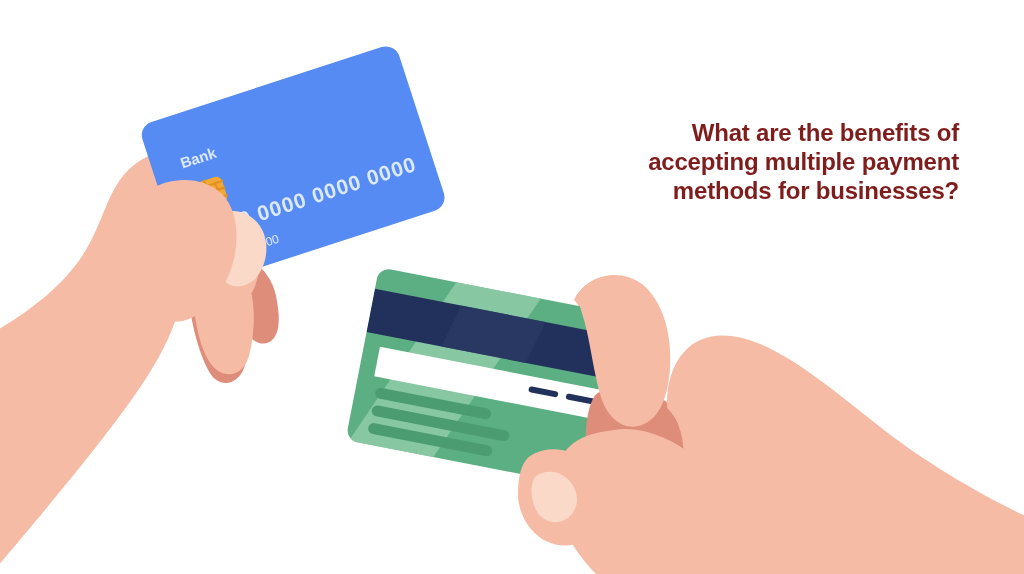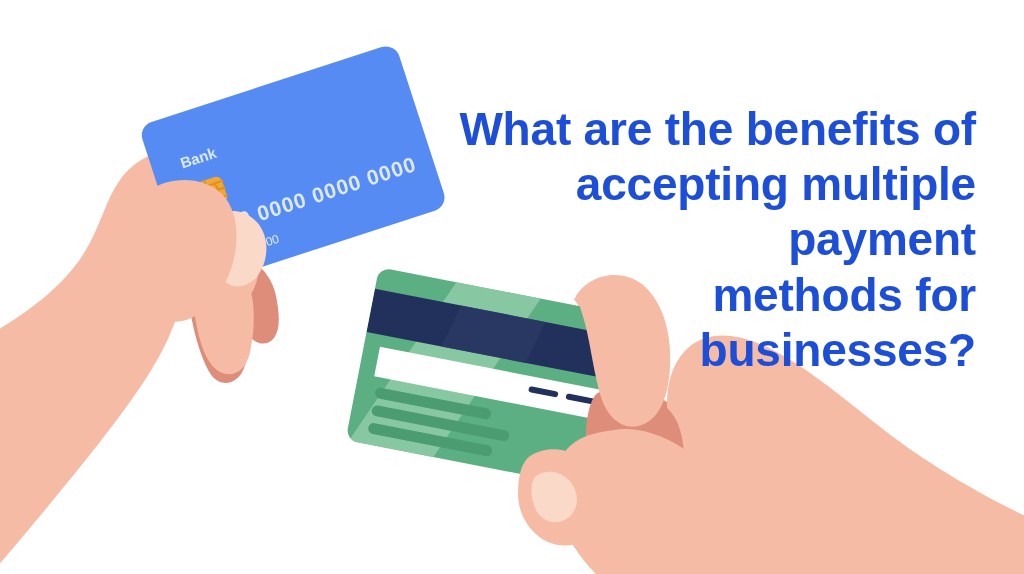--- a/index.html
+++ b/index.html
@@ -25,27 +25,27 @@
     width: 1024px;
     height: 574px;
     display: block;
   }
   .headline {
     position: absolute;
     right: 48px;
     top: 102px;
     width: 520px;
     text-align: right;
-    color: #1d4ed8;
+    color: #7f1d1d;
     font-family: "Liberation Sans", sans-serif;
     font-weight: bold;
-    font-size: 46px;
+    font-size: 24px;
     line-height: 1.20;
     letter-spacing: -0.2px;
-    margin: 0;
+    margin: 17px;
     white-space: pre-line;
   }
 </style>
 </head>
 <body>
 
 <div id="stage">
 
   <svg id="illustration" viewBox="0 0 1024 574" xmlns="http://www.w3.org/2000/svg" aria-hidden="true">
 

